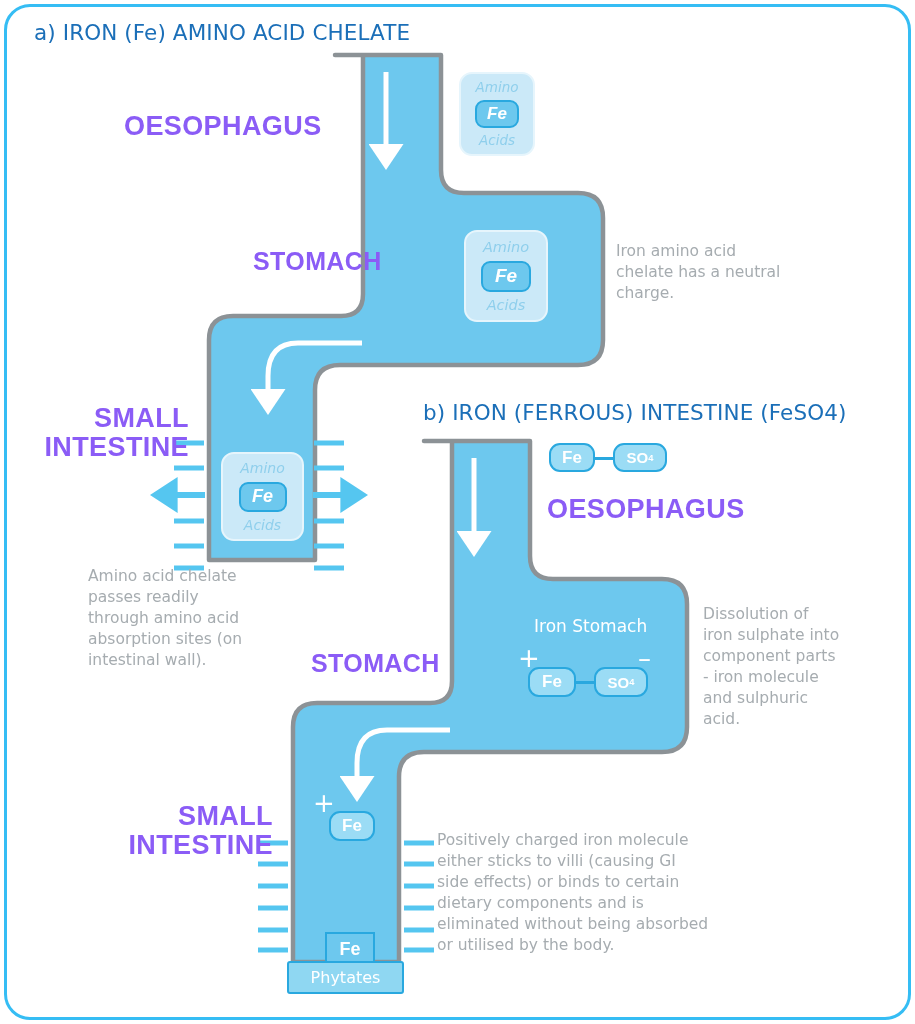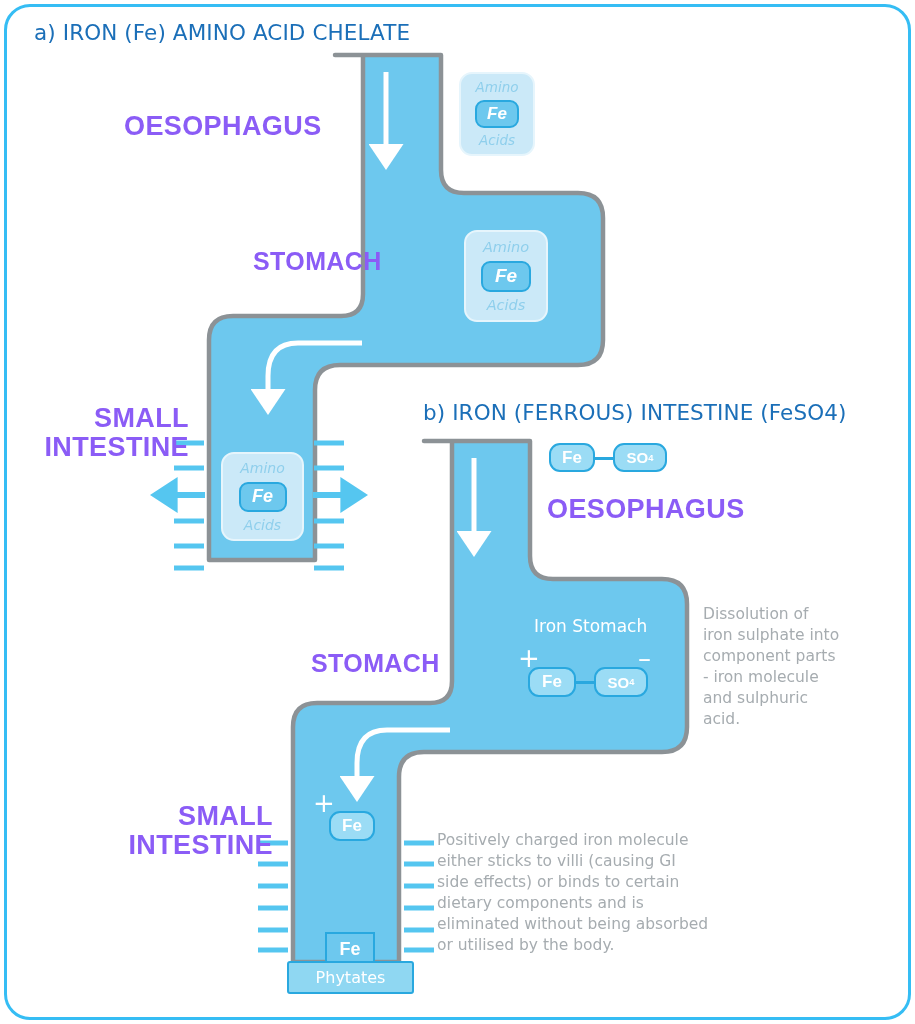--- a/index.html
+++ b/index.html
@@ -192,18 +192,20 @@
   <div class="pill" style="left:528px;top:667px;width:48px;height:30px;font-size:17px;">Fe</div>
   <div class="pill" style="left:594px;top:667px;width:54px;height:30px;font-size:15px;">
     <span>SO</span>
       <sub>4</sub>
   </div>
 
   <div class="sign" style="left:313px;top:790px;font-size:26px;">+</div>
   <div class="pill" style="left:329px;top:811px;width:46px;height:30px;font-size:17px;">Fe</div>
 
   <div class="febox" style="left:325px;top:932px;width:50px;height:34px;font-size:18px;">Fe</div>
-  <div class="phytbar" style="left:287px;top:961px;width:127px;height:33px;font-size:16px;">Phytates</div>
-
+  <div class="phytbar" style="left:287px;top:961px;width:117px;height:33px;font-size:16px;">Phytates</div>
+
+  <div class="note" style="left:616px;top:241px;width:180px;">Iron amino acid chelate has a neutral charge.</div>
+  <div class="note" style="left:88px;top:566px;width:175px;">Amino acid chelate passes readily through amino acid absorption sites (on intestinal wall).</div>
   <div class="note" style="left:703px;top:604px;width:140px;">Dissolution of iron sulphate into component parts - iron molecule and sulphuric acid.</div>
   <div class="note" style="left:437px;top:830px;width:272px;">Positively charged iron molecule either sticks to villi (causing GI side effects) or binds to certain dietary components and is eliminated without being absorbed or utilised by the body.</div>
 
 </div>
 
 </body></html>

